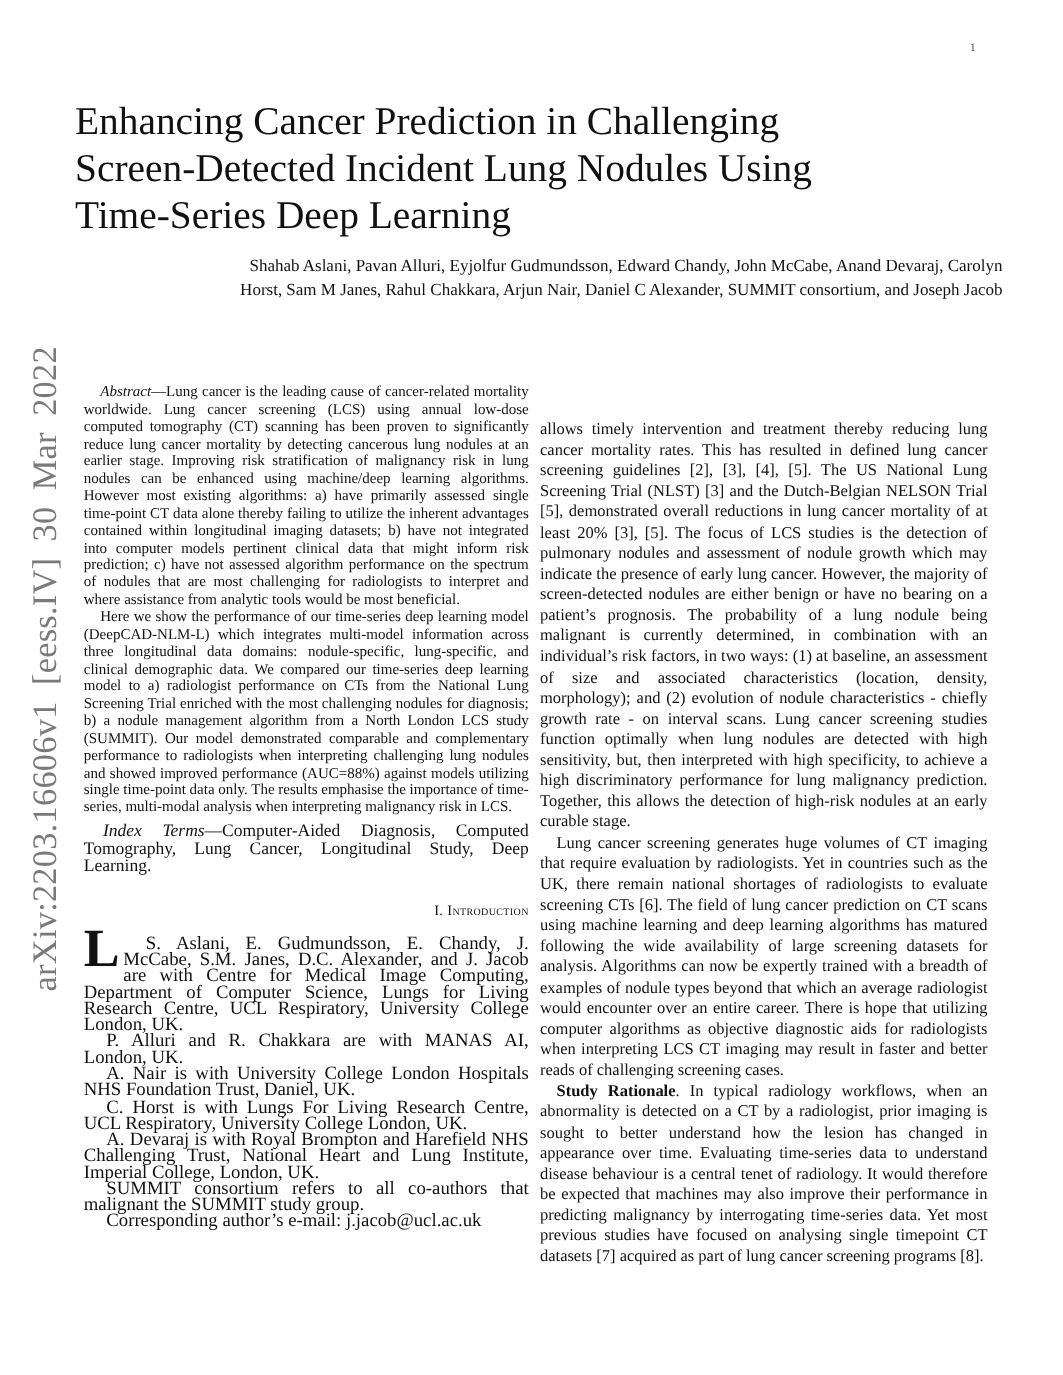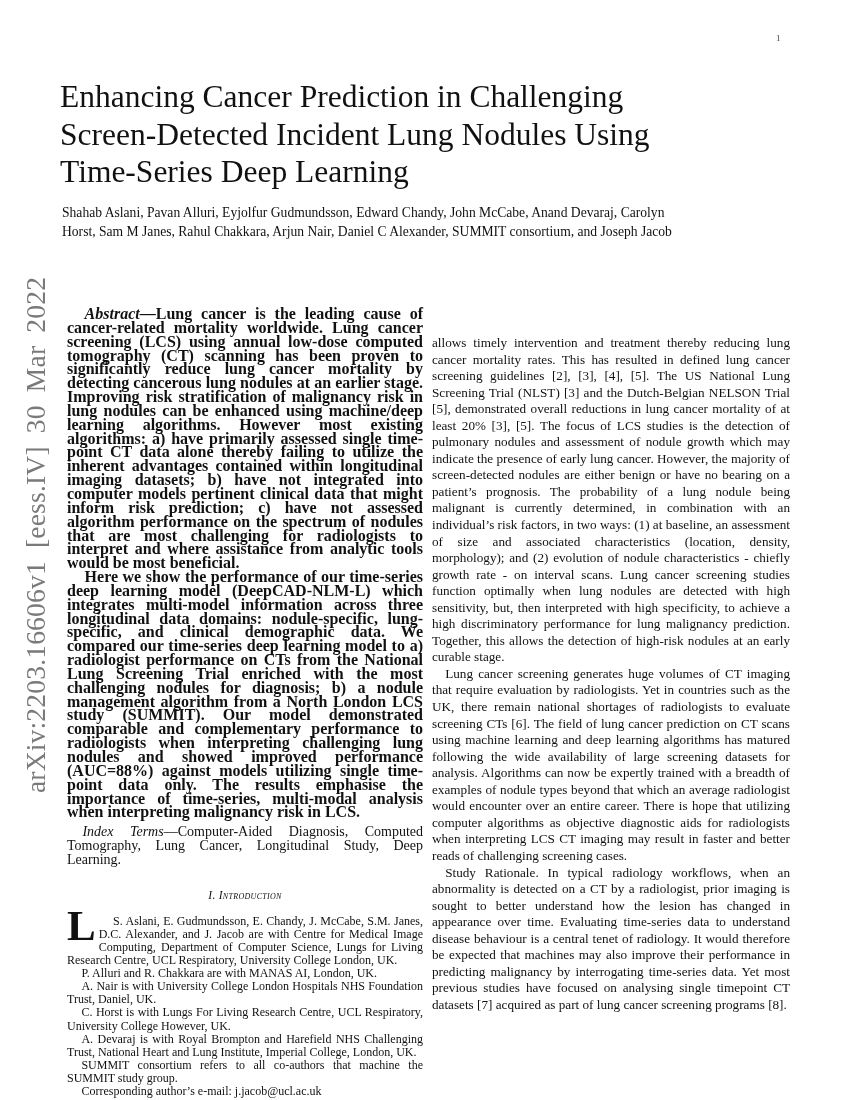--- a/index.html
+++ b/index.html
@@ -42,87 +42,86 @@
       text-align: left;
       font-weight: normal;
       font-size: 31.5px;
       line-height: 37.5px;
     }
     .authors {
       position: absolute;
       left: 62px;
       width: 740px;
       top: 203px;
-      text-align: left;
+      text-align: right;
       font-size: 13.6px;
       line-height: 19px;
     }
     .col {
       position: absolute;
       width: 356px;
       text-align: justify;
     }
     .col-left { left: 67px; top: 307px; }
     .col-right { left: 432px; top: 306px; width: 358px; }
     .abstract p {
       margin: 0;
-      font-weight: bold;
-      font-size: 16px;
+      font-weight: normal;
+      font-size: 12px;
       line-height: 13.85px;
       text-indent: 1.1em;
     }
     .abstract p + p { margin-top: 0; }
     .abstract .lead { font-style: italic; }
     .index-terms {
       margin: 6px 0 0 0;
       font-weight: normal;
       font-size: 14px;
       line-height: 13.85px;
       text-indent: 1.1em;
     }
     .index-terms .lead { font-style: italic; }
     .section-heading {
       margin: 22px 0 5px 0;
-      text-align: center;
+      text-align: right;
       font-size: 11.5px;
       font-weight: normal;
       font-variant: small-caps;
       letter-spacing: 0.3px;
-      font-style: italic;
     }
     .intro-first {
       margin: 0;
       font-size: 13.2px;
       line-height: 16.6px;
     }
     .dropcap {
       float: left;
       font-size: 43px;
       line-height: 32px;
       font-weight: bold;
       margin: 2px 3px 0 0;
       padding-top: 2px;
     }
     .footnotes {
       margin-top: 14px;
-      font-size: 12px;
+      font-size: 15px;
       line-height: 13.1px;
     }
     .footnotes p {
       margin: 0;
       text-indent: 1.2em;
     }
     .body-p {
       margin: 0;
       font-size: 13.2px;
       line-height: 16.55px;
       text-indent: 1em;
     }
     .body-p.no-indent { text-indent: 0; margin-top: 29px; }
-    .body-p .lead-bold { font-weight: normal; }
+    .body-p .lead-bold { font-weight: bold; }
   </style>
 </head>
 <body>
 
 <div class="page-number">1</div>
 
 <div class="arxiv-stamp">arXiv:2203.16606v1  [eess.IV]  30 Mar 2022</div>
 
 <h1 class="title">
   <span>Enhancing Cancer Prediction in Challenging</span><br>
@@ -143,23 +142,23 @@
   <p class="index-terms"><span class="lead">Index Terms</span><span>—</span><span>Computer-Aided Diagnosis, Computed Tomography, Lung Cancer, Longitudinal Study, Deep Learning.</span></p>
 
   <h2 class="section-heading">I. Introduction</h2>
 
   <p class="intro-first"><span class="dropcap">L</span></p>
 
   <div class="footnotes">
     <p>S. Aslani, E. Gudmundsson, E. Chandy, J. McCabe, S.M. Janes, D.C. Alexander, and J. Jacob are with Centre for Medical Image Computing, Department of Computer Science, Lungs for Living Research Centre, UCL Respiratory, University College London, UK.</p>
     <p>P. Alluri and R. Chakkara are with MANAS AI, London, UK.</p>
     <p>A. Nair is with University College London Hospitals NHS Foundation Trust, Daniel, UK.</p>
-    <p>C. Horst is with Lungs For Living Research Centre, UCL Respiratory, University College However, UK.</p>
+    <p>C. Horst is with Lungs For Living Research Centre, UCL Respiratory, University College London, UK.</p>
     <p>A. Devaraj is with Royal Brompton and Harefield NHS Challenging Trust, National Heart and Lung Institute, Imperial College, London, UK.</p>
-    <p>SUMMIT consortium refers to all co-authors that machine the SUMMIT study group.</p>
+    <p>SUMMIT consortium refers to all co-authors that malignant the SUMMIT study group.</p>
     <p>Corresponding author’s e-mail: j.jacob@ucl.ac.uk</p>
   </div>
 </div>
 
 <div class="col col-right">
   <p class="body-p no-indent">allows timely intervention and treatment thereby reducing lung cancer mortality rates. This has resulted in defined lung cancer screening guidelines [2], [3], [4], [5]. The US National Lung Screening Trial (NLST) [3] and the Dutch-Belgian NELSON Trial [5], demonstrated overall reductions in lung cancer mortality of at least 20% [3], [5]. The focus of LCS studies is the detection of pulmonary nodules and assessment of nodule growth which may indicate the presence of early lung cancer. However, the majority of screen-detected nodules are either benign or have no bearing on a patient’s prognosis. The probability of a lung nodule being malignant is currently determined, in combination with an individual’s risk factors, in two ways: (1) at baseline, an assessment of size and associated characteristics (location, density, morphology); and (2) evolution of nodule characteristics - chiefly growth rate - on interval scans. Lung cancer screening studies function optimally when lung nodules are detected with high sensitivity, but, then interpreted with high specificity, to achieve a high discriminatory performance for lung malignancy prediction. Together, this allows the detection of high-risk nodules at an early curable stage.</p>
   <p class="body-p">Lung cancer screening generates huge volumes of CT imaging that require evaluation by radiologists. Yet in countries such as the UK, there remain national shortages of radiologists to evaluate screening CTs [6]. The field of lung cancer prediction on CT scans using machine learning and deep learning algorithms has matured following the wide availability of large screening datasets for analysis. Algorithms can now be expertly trained with a breadth of examples of nodule types beyond that which an average radiologist would encounter over an entire career. There is hope that utilizing computer algorithms as objective diagnostic aids for radiologists when interpreting LCS CT imaging may result in faster and better reads of challenging screening cases.</p>
   <p class="body-p"><span class="lead-bold">Study Rationale</span><span>. In typical radiology workflows, when an abnormality is detected on a CT by a radiologist, prior imaging is sought to better understand how the lesion has changed in appearance over time. Evaluating time-series data to understand disease behaviour is a central tenet of radiology. It would therefore be expected that machines may also improve their performance in predicting malignancy by interrogating time-series data. Yet most previous studies have focused on analysing single timepoint CT datasets  [7] acquired as part of lung cancer screening programs [8].</span></p>
 </div>
 

